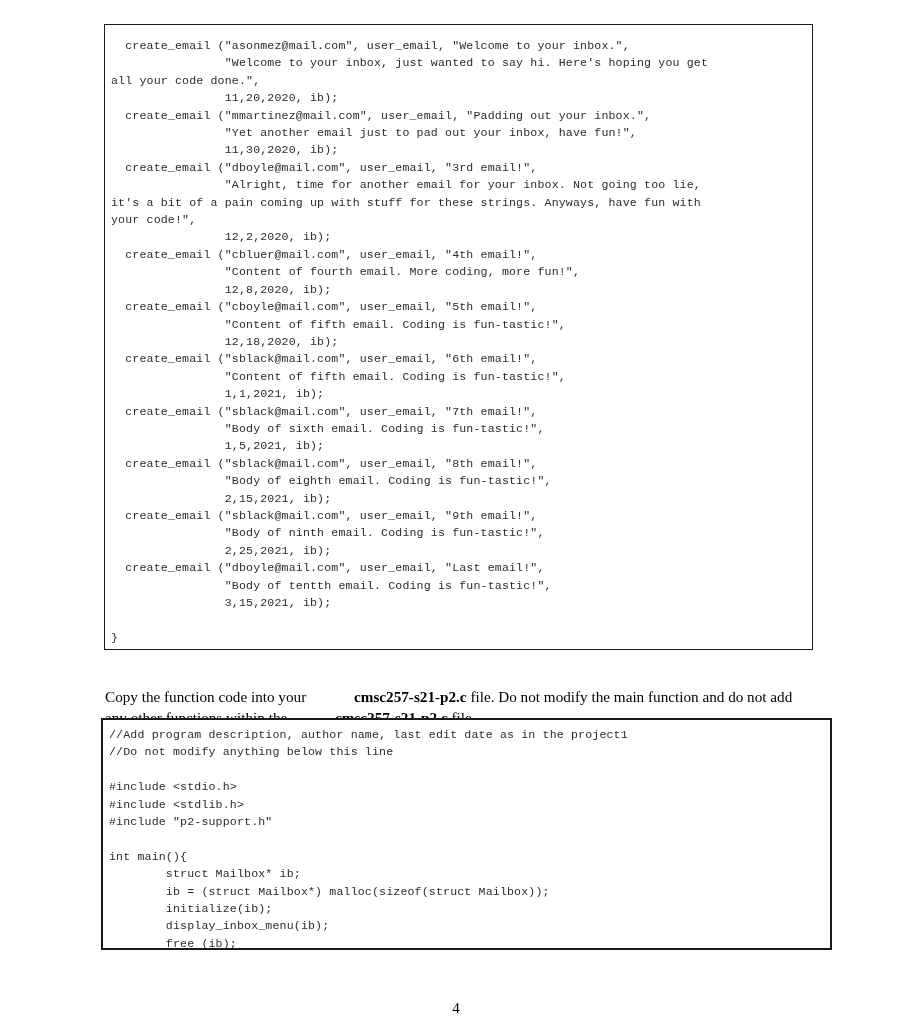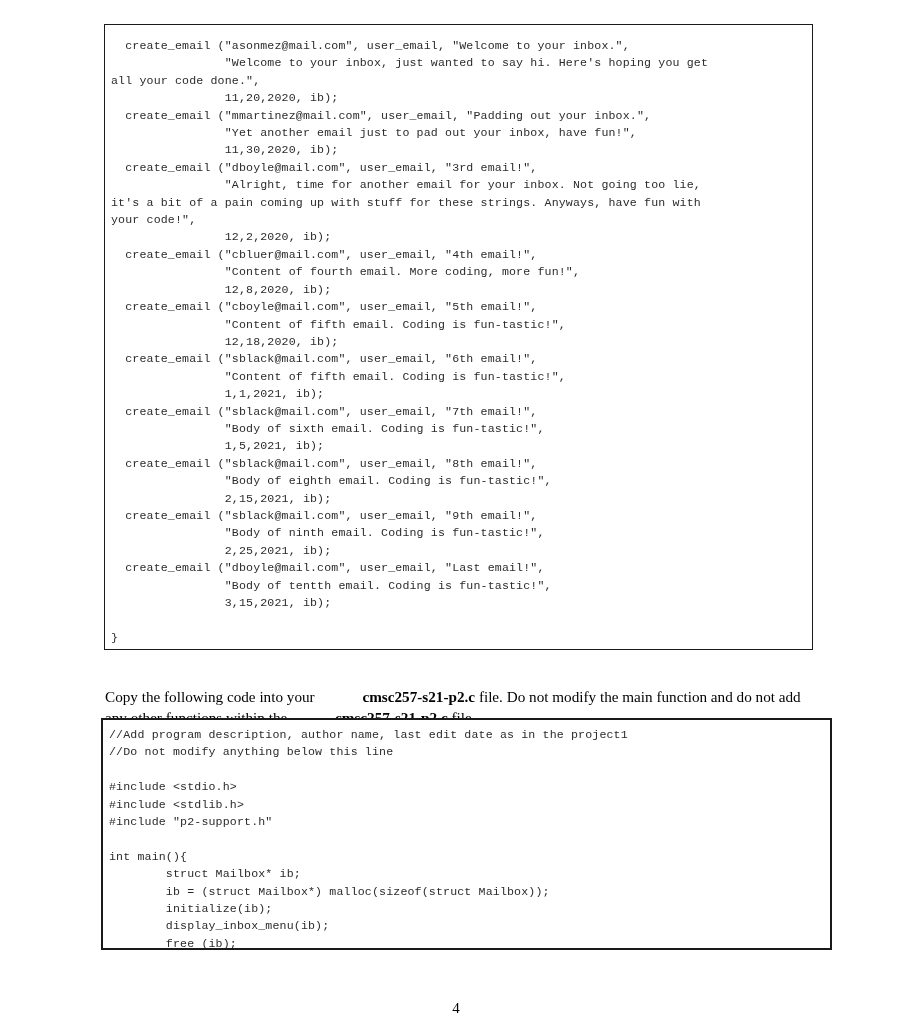--- a/index.html
+++ b/index.html
@@ -134,21 +134,21 @@
   create_email ("sblack@mail.com", user_email, "9th email!",
                 "Body of ninth email. Coding is fun-tastic!",
                 2,25,2021, ib);
   create_email ("dboyle@mail.com", user_email, "Last email!",
                 "Body of tentth email. Coding is fun-tastic!",
                 3,15,2021, ib);
 
 }</pre>
   </div>
 
-  <p class="instruction"><span>Copy the following code into your </span><b>cmsc257-s21-p2.c</b><span> file. Do not modify the main function and do not add any other functions within the </span><b>cmsc257-s21-p2.c</b><span> file.</span></p>
+  <p class="instruction"><span>Copy the function code into your </span><b>cmsc257-s21-p2.c</b><span> file. Do not modify the main function and do not add any other functions within the </span><b>cmsc257-s21-p2.c</b><span> file.</span></p>
 
   <div class="code-box-2">
     <pre class="code-text">//Add program description, author name, last edit date as in the project1
 //Do not modify anything below this line
 
 #include &lt;stdio.h&gt;
 #include &lt;stdlib.h&gt;
 #include "p2-support.h"
 
 int main(){

